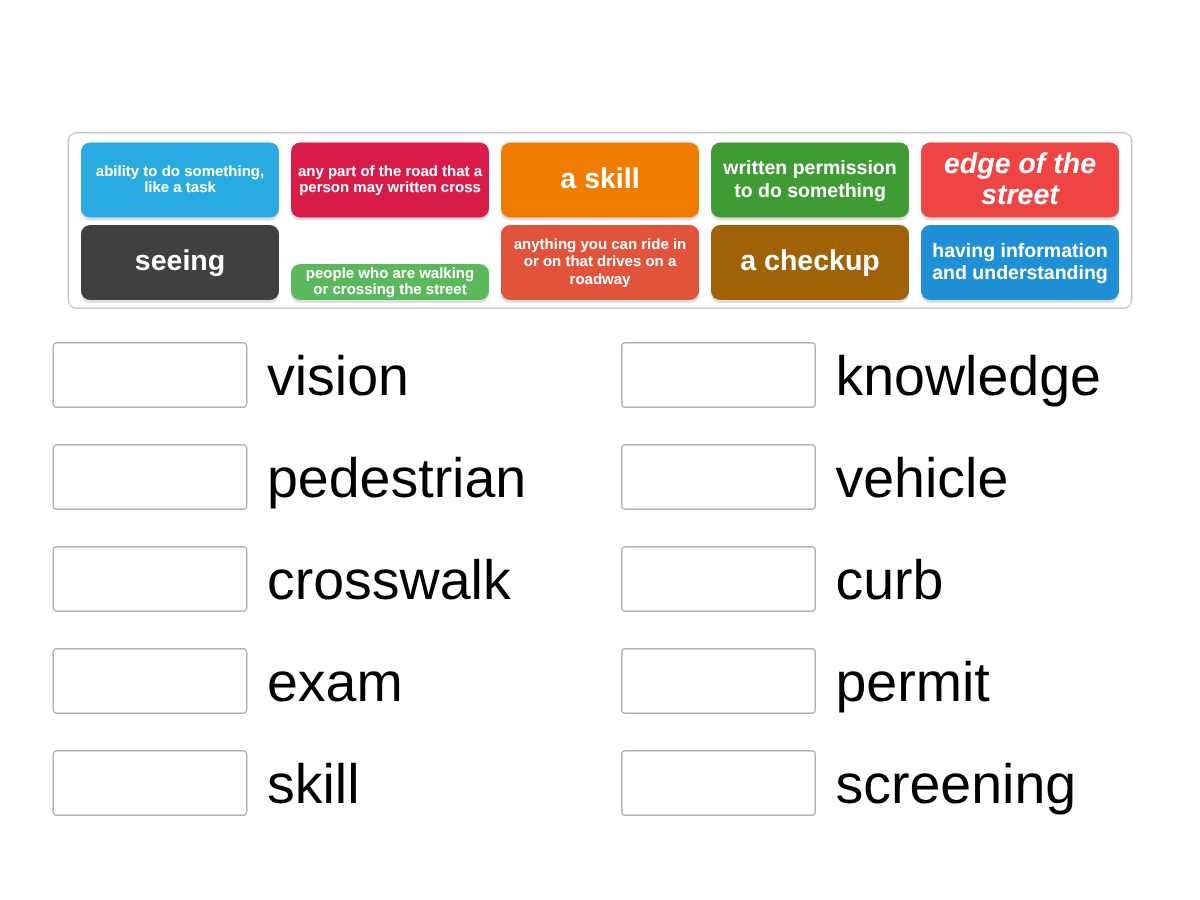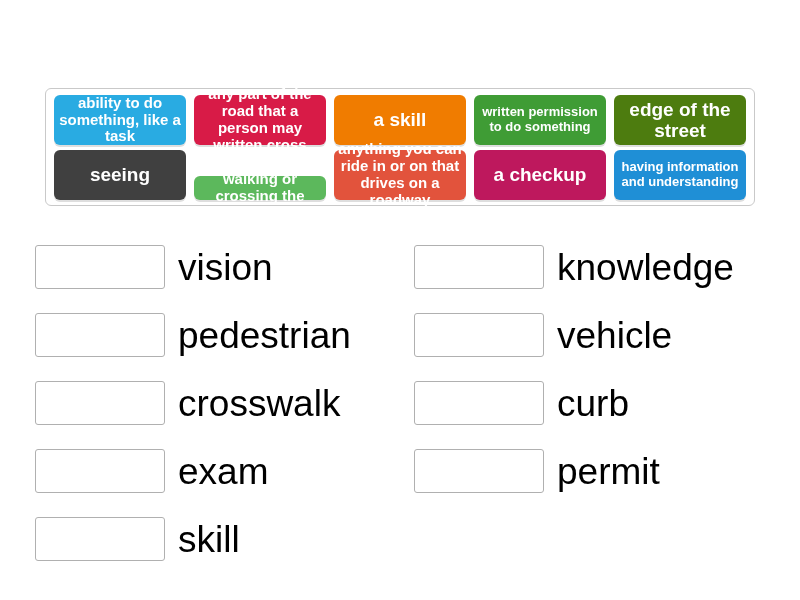--- a/index.html
+++ b/index.html
@@ -46,34 +46,34 @@
     justify-content: center;
     text-align: center;
     font-weight: bold;
     line-height: 1.12;
     padding: 2px 4px;
     box-sizing: border-box;
     cursor: pointer;
     user-select: none;
     box-shadow: 0 2px 0 rgba(0,0,0,0.13);
   }
-  .tile.small { font-size: 15px; }
+  .tile.small { font-size: 10px; }
   .tile.big { font-size: 19px; }
   .tile.mid { font-size: 13px; }
 
   
   #answers {
     position: absolute;
     left: 0;
     top: 222px;
     width: 800px;
   }
   .answer-col {
     position: absolute;
-    top: 17px;
+    top: 0;
   }
   .answer-col.left { left: 35px; width: 380px; }
   .answer-col.right { left: 414px; width: 380px; }
 
   .answer-row {
     display: flex;
     align-items: center;
     height: 56px;
     margin-bottom: 12px;
   }
@@ -98,27 +98,27 @@
 </style>
 </head>
 <body>
 
 <div id="tile-bank">
   <div class="tile-row">
     <div class="tile small" style="background-color: rgb(41, 171, 226);">ability to do something, like a task</div>
     <div class="tile small" style="background-color: rgb(216, 27, 71);">any part of the road that a person may written cross</div>
     <div class="tile big" style="background-color: rgb(240, 124, 0);">a skill</div>
     <div class="tile mid" style="background-color: rgb(63, 156, 53);">written permission to do something</div>
-    <div class="tile big" style="background-color: #4d7c0f;">edge of the street</div>
+    <div class="tile big" style="background-color: #ef4444; font-style: italic;">edge of the street</div>
   </div>
   <div class="tile-row">
     <div class="tile big" style="background-color: #404040;">seeing</div>
     <div class="tile small" style="background-color: rgb(92, 184, 92); margin-top: 26px;">people who are walking or crossing the street</div>
     <div class="tile small" style="background-color: rgb(226, 83, 60);">anything you can ride in or on that drives on a roadway</div>
-    <div class="tile big" style="background-color: #be185d;">a checkup</div>
+    <div class="tile big" style="background-color: #a16207;">a checkup</div>
     <div class="tile mid" style="background-color: rgb(31, 143, 214);">having information and understanding</div>
   </div>
 </div>
 
 <div id="answers">
   <div class="answer-col left">
     <div class="answer-row">
       <div class="drop-box"></div>
       <div class="answer-label">vision</div>
     </div>
@@ -150,14 +150,18 @@
       <div class="answer-label">vehicle</div>
     </div>
     <div class="answer-row">
       <div class="drop-box"></div>
       <div class="answer-label">curb</div>
     </div>
     <div class="answer-row">
       <div class="drop-box"></div>
       <div class="answer-label">permit</div>
     </div>
+    <div class="answer-row">
+      <div class="drop-box"></div>
+      <div class="answer-label">screening</div>
+    </div>
   </div>
 </div>
 
 </body></html>

